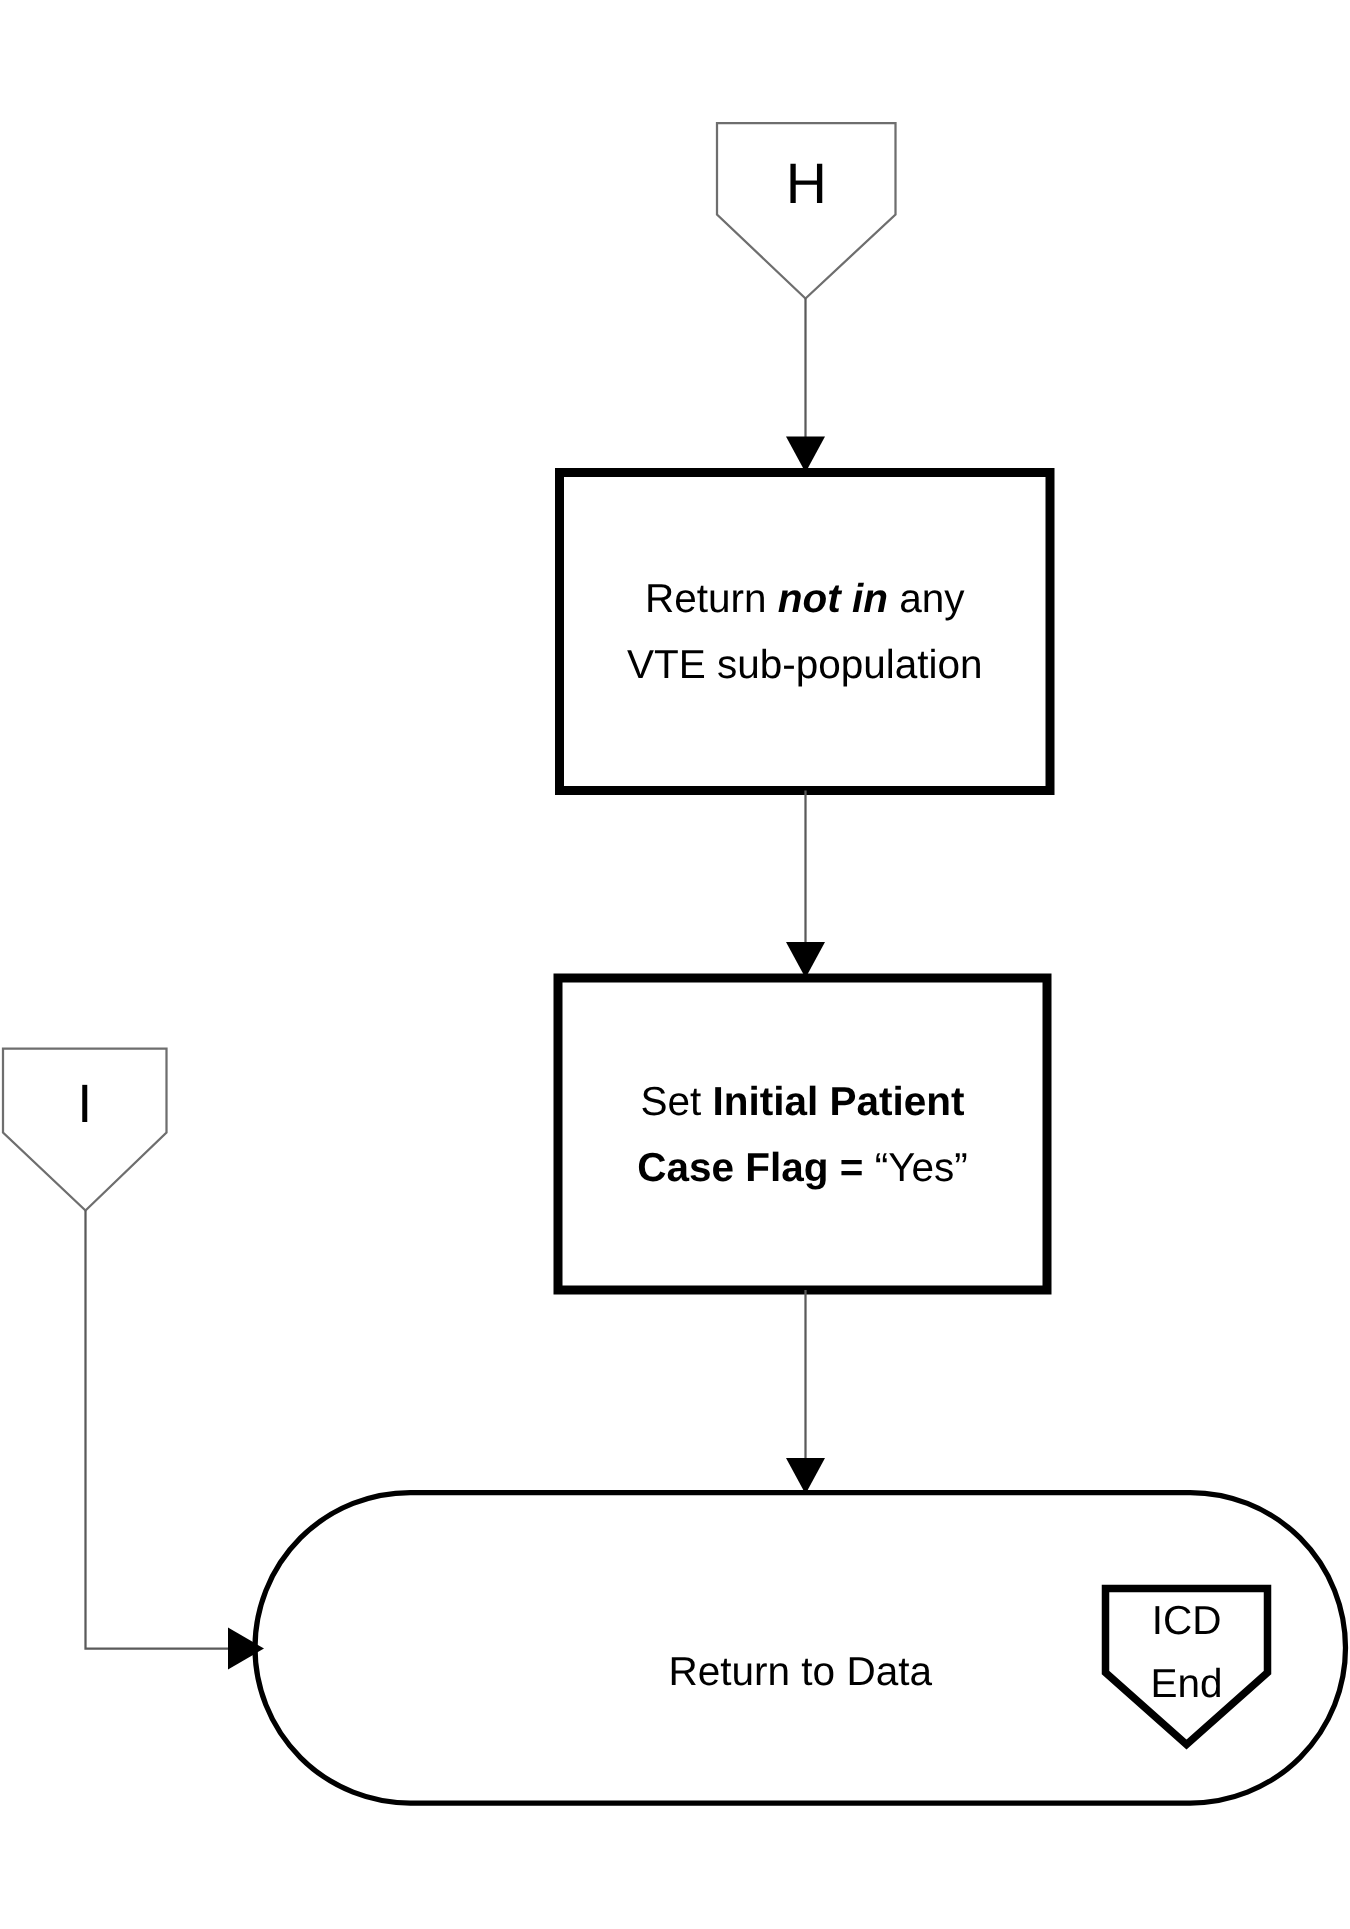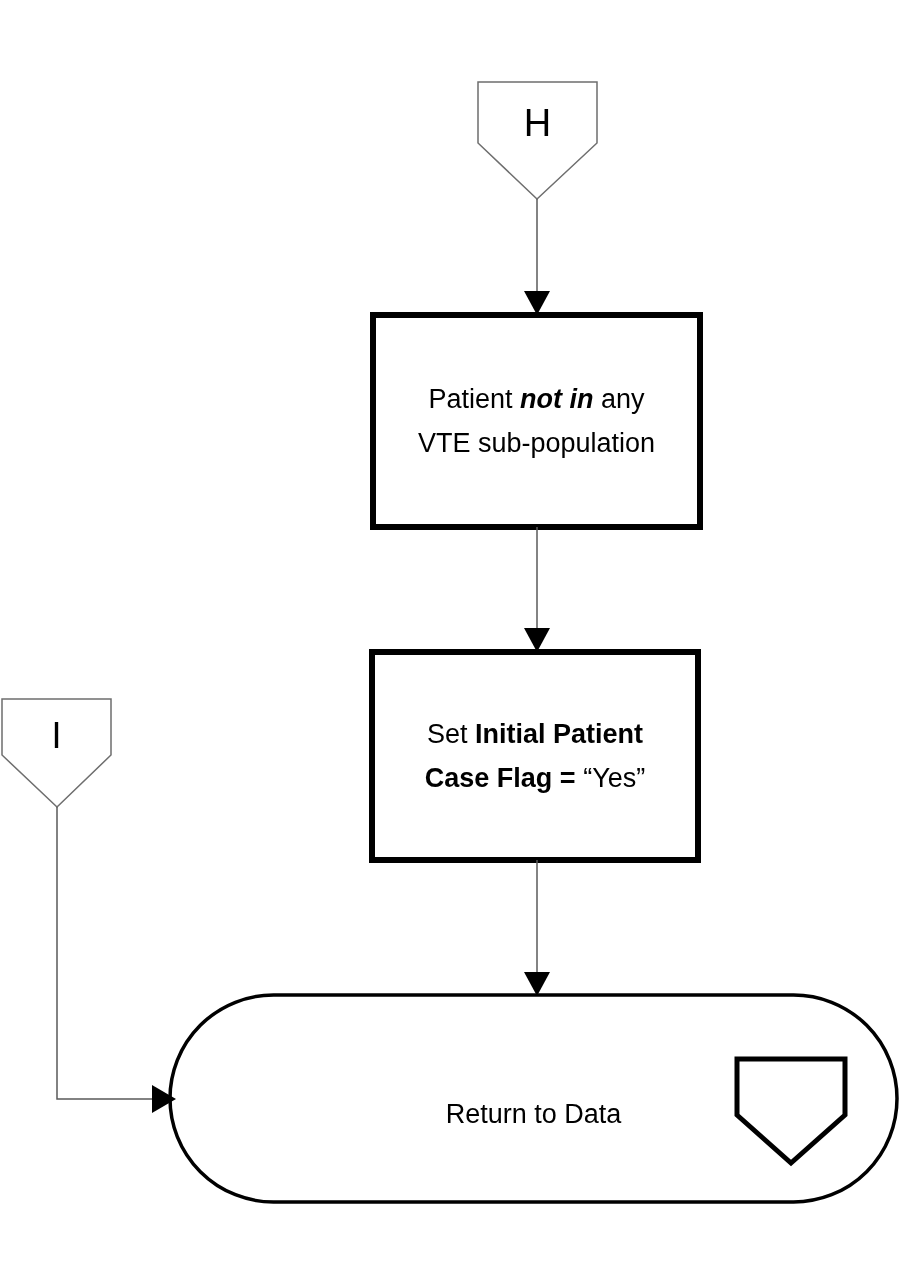--- a/index.html
+++ b/index.html
@@ -86,27 +86,31 @@
 
     <polyline points="57,807 57,1099 152,1099" fill="none" stroke="#5a5a5a" stroke-width="1.5"></polyline>
     <polygon points="152,1085 152,1113 176,1099" fill="#000000"></polygon>
   </svg>
 
   <div class="connector-label label-h">H</div>
 
   <div class="connector-label label-i">I</div>
 
   <div class="node-text box1-text">
-    <span class="tline"><span>Patient </span><span class="bi">not in</span><span> any</span></span>
+    <span class="tline"><span>Return </span><span class="bi">not in</span><span> any</span></span>
     <span class="tline">VTE sub-population</span>
   </div>
 
   <div class="node-text box2-text">
     <span class="tline"><span>Set </span><span class="b">Initial Patient</span></span>
     <span class="tline"><span class="b">Case Flag =</span><span> “Yes”</span></span>
   </div>
 
   <div class="node-text term-text">
     <span class="tline">Return to Data</span>
   </div>
 
+  <div class="node-text icd-text">
+    <span class="tline">ICD</span>
+    <span class="tline">End</span>
+  </div>
 
 </div>
 
 </body></html>

